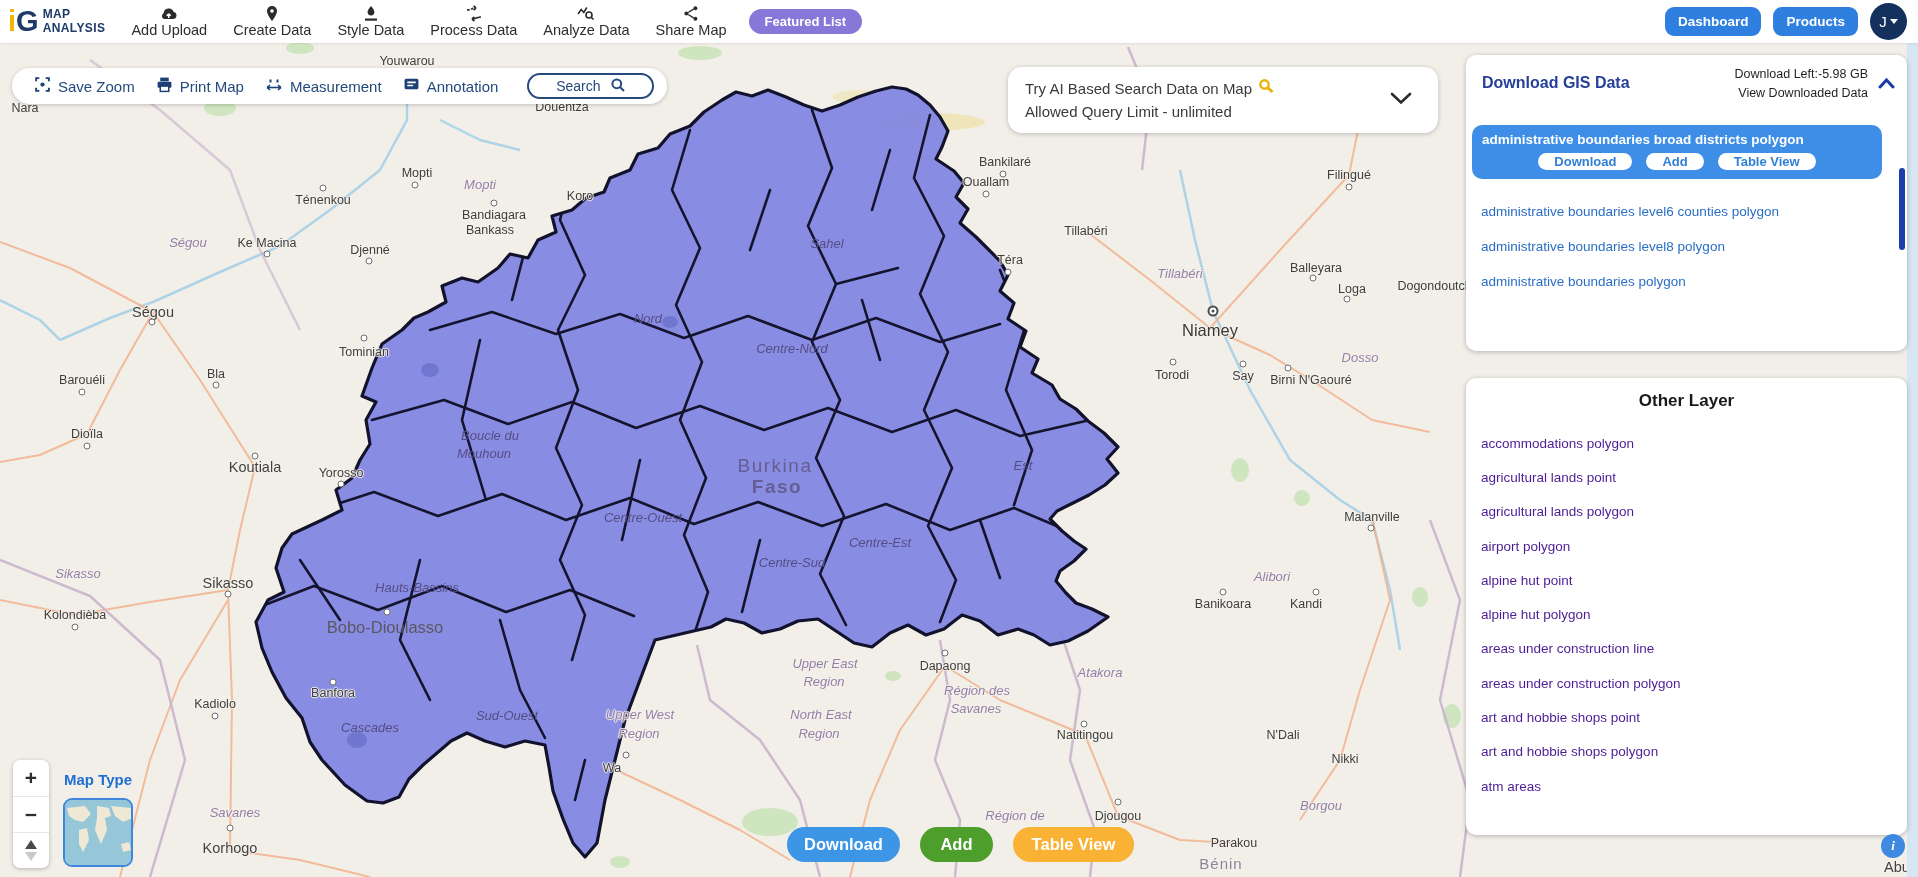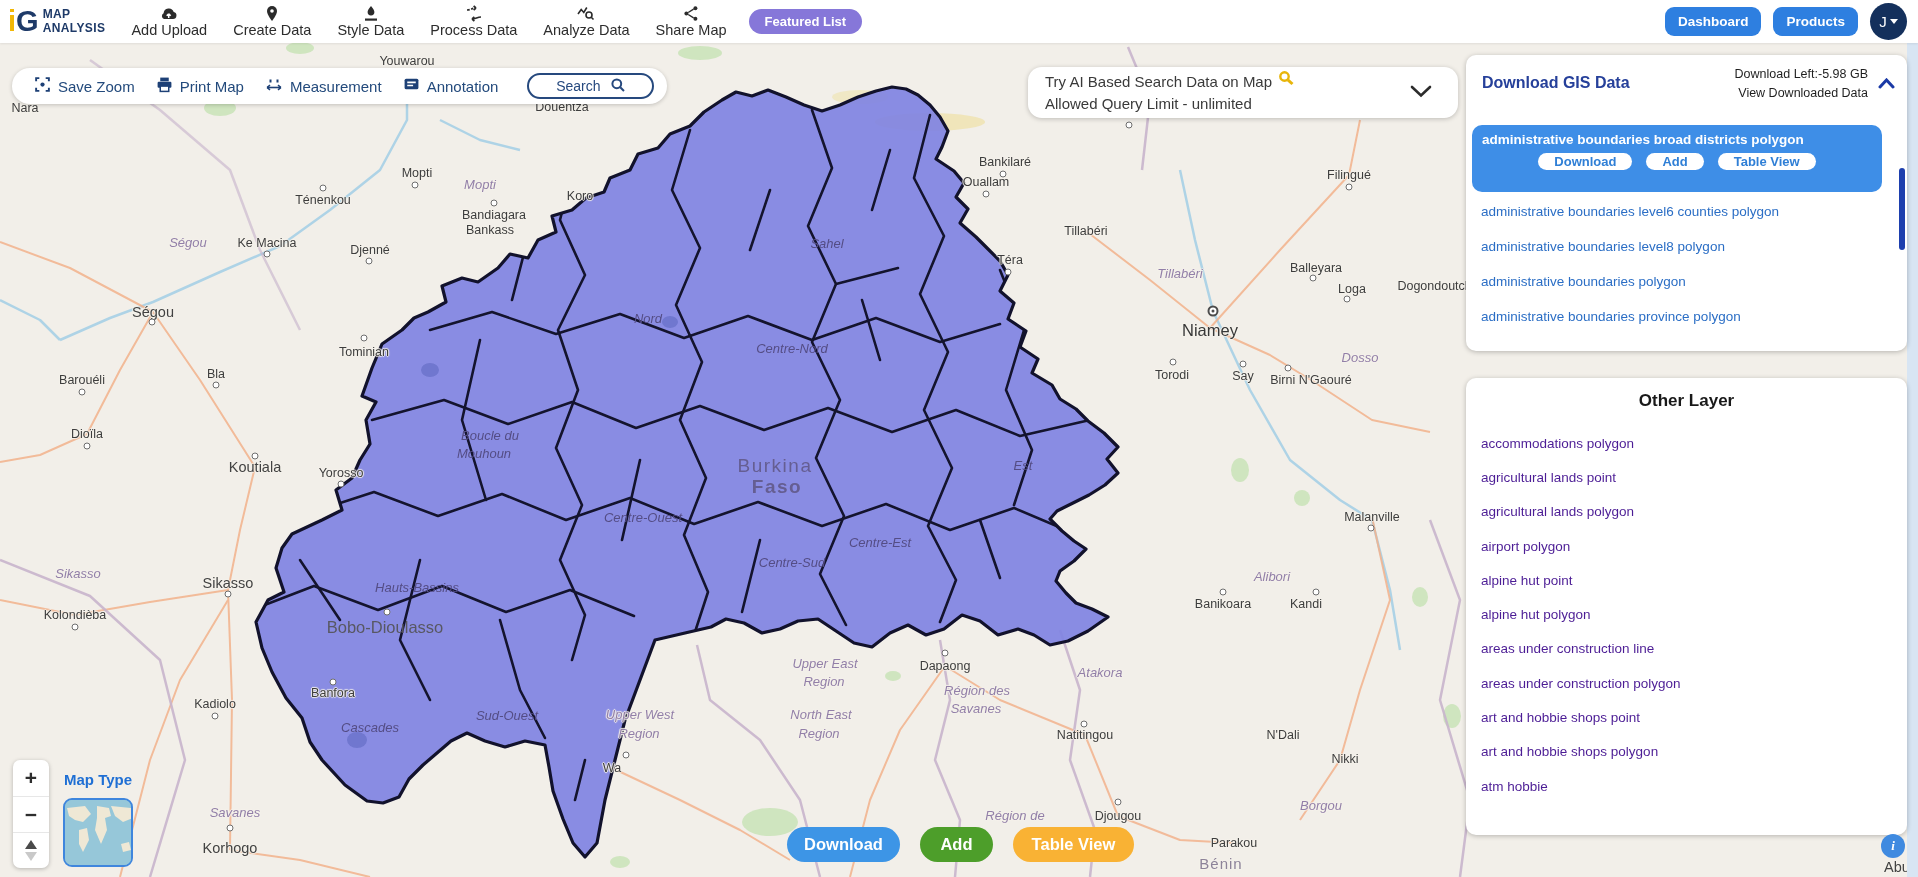--- a/index.html
+++ b/index.html
@@ -44,33 +44,33 @@
   .caret-down{width:0;height:0;border-left:4px solid transparent;border-right:4px solid transparent;
       border-top:5px solid #fff;}
   
   #toolbar{position:absolute;left:12px;top:68px;height:36px;background:#fff;border-radius:18px;
       display:flex;align-items:center;padding:0 13px 0 22px;gap:21px;z-index:20;
       box-shadow:0 1px 4px rgba(0,0,0,.2);}
   .tb-item{display:flex;align-items:center;gap:7px;color:#234a7c;font-size:15px;cursor:pointer;white-space:nowrap;}
   #search-pill{width:127px;height:26px;border:2px solid #26497e;border-radius:14px;display:flex;
       align-items:center;justify-content:center;gap:9px;color:#26497e;font-size:14px;margin-left:8px;cursor:pointer;}
   
-  #ai-box{position:absolute;left:1008px;top:67px;width:430px;height:51px;background:#fff;border-radius:14px;
-      z-index:20;box-shadow:0 1px 5px rgba(0,0,0,.22);display:flex;align-items:center;cursor:pointer;margin-left:20px;}
+  #ai-box{position:absolute;left:1008px;top:67px;width:430px;height:66px;background:#fff;border-radius:14px;
+      z-index:20;box-shadow:0 1px 5px rgba(0,0,0,.22);display:flex;align-items:center;cursor:pointer;}
   .ai-text{margin-left:17px;font-size:15px;color:#3a3a3a;line-height:1.45;}
   .ai-line1{display:flex;align-items:center;gap:6px;}
   .ai-chevron{margin-left:auto;margin-right:26px;}
   
   .panel{position:absolute;background:#fff;border-radius:10px;box-shadow:0 1px 5px rgba(0,0,0,.25);z-index:22;}
   #gis-panel{left:1466px;top:55px;width:441px;height:296px;}
   .gp-head{position:absolute;top:10px;left:16px;right:12px;display:flex;}
   .gp-title{font-size:16px;font-weight:bold;color:#26409a;padding-top:9px;}
   .gp-right{margin-left:auto;text-align:right;font-size:12.5px;color:#1f1f1f;line-height:1.55;margin-right:10px;}
   .gp-chevron{padding-top:10px;cursor:pointer;}
-  .sel-card{position:absolute;top:70px;left:6px;right:25px;height:67px;background:#3e8ee7;border-radius:10px;
+  .sel-card{position:absolute;top:70px;left:6px;right:25px;height:54px;background:#3e8ee7;border-radius:10px;
       color:#fff;padding:7px 10px;cursor:pointer;}
   .sel-name{font-weight:bold;font-size:13.5px;}
   .sel-actions{display:flex;justify-content:center;gap:14px;margin-top:6px;}
   .sel-btn{background:#fff;color:#2f7fd6;font-weight:bold;font-size:13px;border-radius:11px;
       padding:1px 16px;cursor:pointer;}
   #gis-list{position:absolute;top:139px;left:0;right:0;}
   .gis-item{height:35px;line-height:35px;padding-left:15px;color:#2b6ec5;font-size:13.5px;cursor:pointer;}
   .gp-scroll{position:absolute;right:2px;top:113px;width:6px;height:82px;background:#1d3fae;border-radius:3px;cursor:pointer;}
   #other-panel{left:1466px;top:378px;width:441px;height:457px;overflow:hidden;}
   .op-title{text-align:center;font-size:17px;font-weight:bold;color:#191919;margin-top:13px;}
@@ -465,39 +465,38 @@
     <div class="sel-actions">
       <span class="sel-btn">Download</span>
       <span class="sel-btn">Add</span>
       <span class="sel-btn">Table View</span>
     </div>
   </div>
   <div id="gis-list">
       <div class="gis-item">administrative boundaries level6 counties polygon</div>
       <div class="gis-item">administrative boundaries level8 polygon</div>
       <div class="gis-item">administrative boundaries polygon</div>
-      <div class="gis-item">administrative boundaries province polygon</div>
     </div>
   <div class="gp-scroll"></div>
 </div>
 
 <div class="panel" id="other-panel">
   <div class="op-title">Other Layer</div>
   <div id="other-list">
       <div class="other-item">accommodations polygon</div>
       <div class="other-item">agricultural lands point</div>
       <div class="other-item">agricultural lands polygon</div>
       <div class="other-item">airport polygon</div>
       <div class="other-item">alpine hut point</div>
       <div class="other-item">alpine hut polygon</div>
       <div class="other-item">areas under construction line</div>
       <div class="other-item">areas under construction polygon</div>
       <div class="other-item">art and hobbie shops point</div>
       <div class="other-item">art and hobbie shops polygon</div>
-      <div class="other-item">atm hobbie</div>
+      <div class="other-item">atm areas</div>
     </div>
 </div>
 
 <div id="zoomstack">
   <div class="zs-cell">+</div>
   <div class="zs-cell">−</div>
   <div class="zs-cell">
     <span class="tri-up"></span>
     <span class="tri-down"></span>
   </div>

